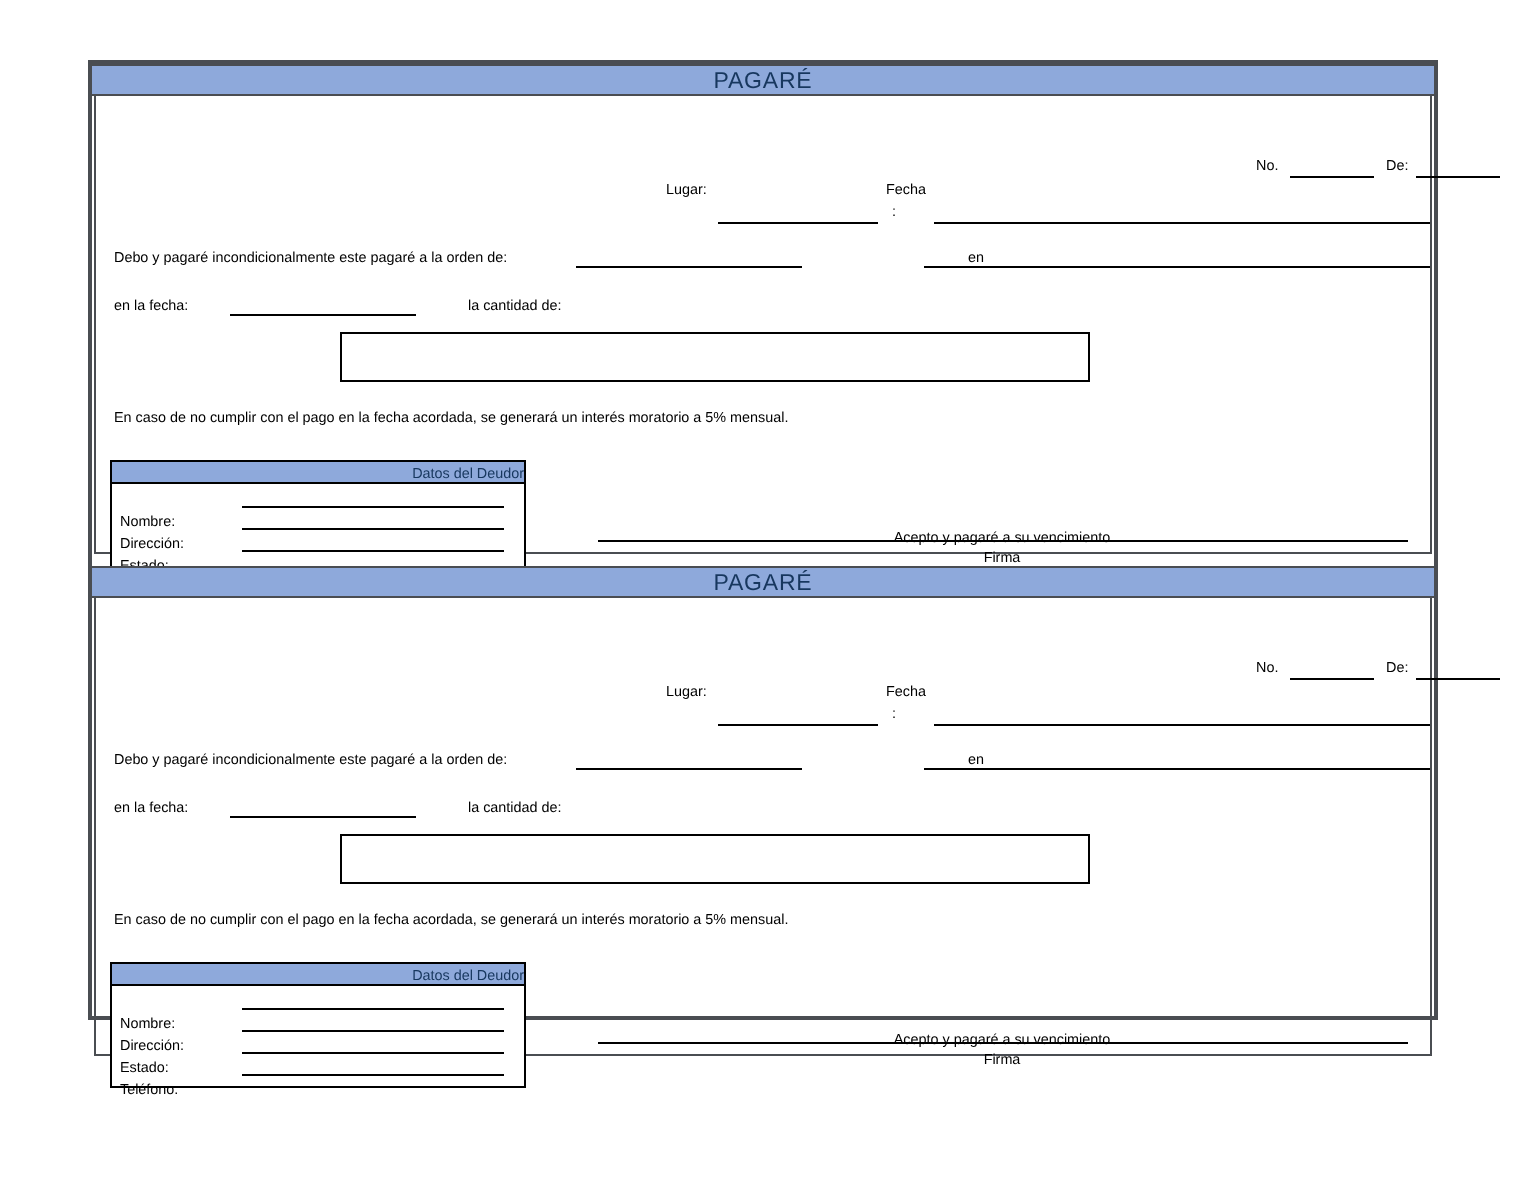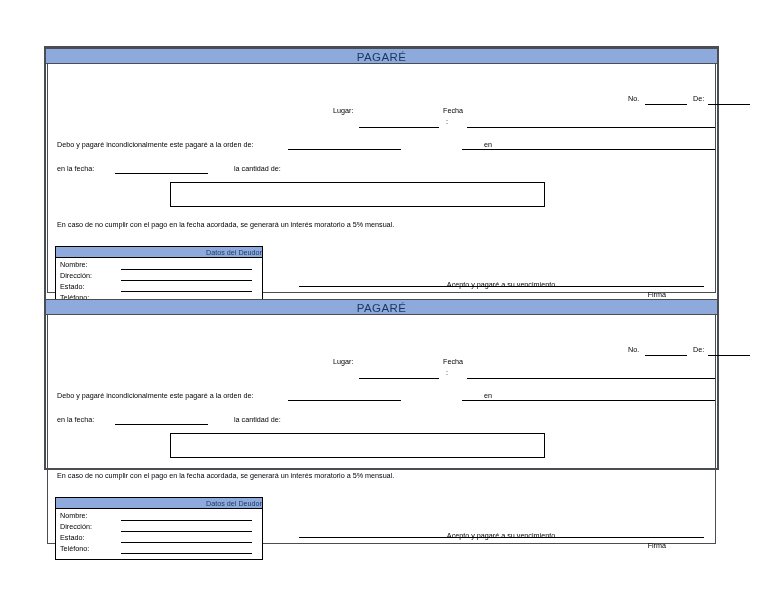--- a/index.html
+++ b/index.html
@@ -12,23 +12,23 @@
   }
   body {
     font-family: "Liberation Sans", sans-serif;
     color: #000000;
     -webkit-font-smoothing: none;
   }
 
   .page {
     position: absolute;
     left: 44px;
-    top: 46px;
+    top: 30px;
     width: 675px;
-    height: 424px;
+    height: 480px;
     border: 2px solid #4a4d52;
     background: #ffffff;
     box-sizing: border-box;
   }
 
   
   .form-block {
     position: relative;
     width: 100%;
     box-sizing: border-box;
@@ -134,20 +134,21 @@
   .deudor-rows {
     position: relative;
     height: 51px;
   }
   .deudor-lbl {
     position: absolute;
     left: 4px;
     font-size: 7.2px;
     line-height: 9px;
     white-space: nowrap;
+    margin-top: 12px;
   }
   .deudor-rule {
     position: absolute;
     left: 65px;
     width: 131px;
     border-bottom: 1.2px solid #000;
     height: 0;
   }
 
   .acepto-lbl {
@@ -166,21 +167,21 @@
     top: 222px;
     width: 405px;
     border-bottom: 1.2px solid #000;
     height: 0;
   }
   .firma-lbl {
     position: absolute;
     left: 288px;
     top: 226px;
     width: 330px;
-    text-align: right;
+    text-align: center;
     font-size: 7.2px;
   }
 
   .gap-row {
     height: 6px;
     background: #ffffff;
   }
 </style>
 </head>
 <body>

